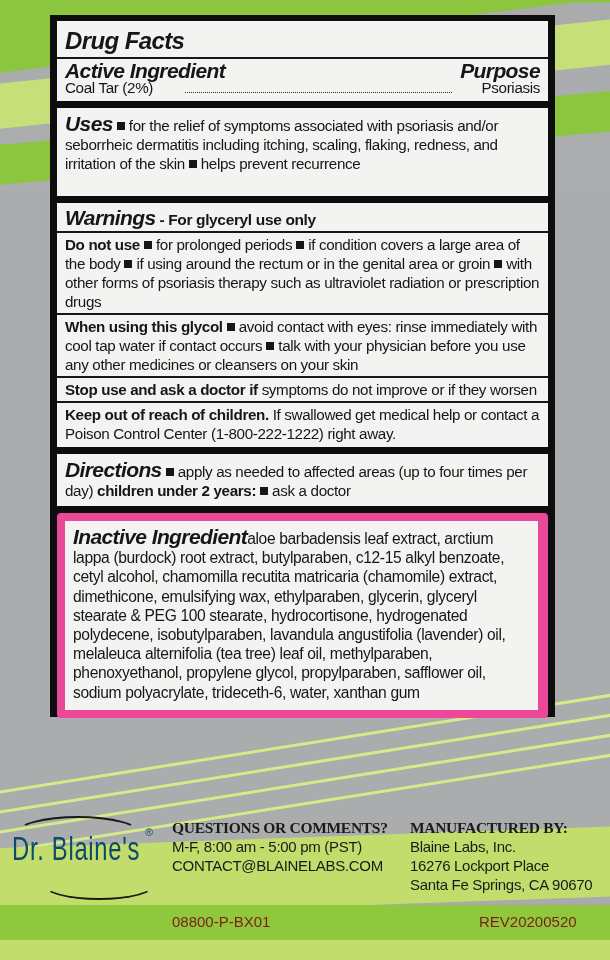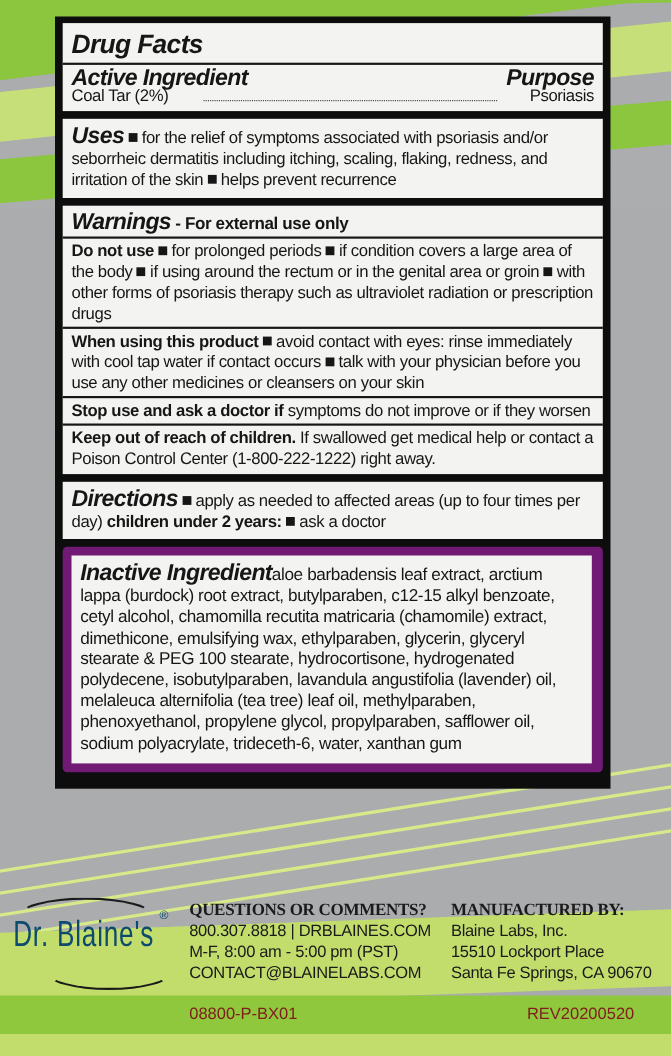--- a/index.html
+++ b/index.html
@@ -24,21 +24,21 @@
     .narrow { font-family: "Liberation Sans", sans-serif; font-size: 15.2px; line-height: 19px; letter-spacing: -0.35px; }
     .hdr { font-weight: bold; font-style: italic; letter-spacing: -0.6px; }
     .thinrule { border-top: 2px solid #161616; margin: 2px -8px 2px -8px; }
     .sq { display: inline-block; width: 8px; height: 8px; background: #161616; margin: 0 4px 2px 4px; vertical-align: middle; }
     .b { font-weight: bold; }
     .title { font-size: 24px; line-height: 28px; }
     .row2 { display: flex; justify-content: space-between; align-items: baseline; }
     .sec-title { font-size: 21px; }
     .dots { flex: 1; border-bottom: 1px dotted #333; margin: 0 2px 4px 4px; }
     .inner {
-      background: #701a75; margin: 0; padding: 8px 10px 8px 8px; border-radius: 4px;
+      background: #ec4899; margin: 0; padding: 8px 10px 8px 8px; border-radius: 4px;
     }
     .inner .box { margin: 0; padding: 6px 8px 8px 8px; }
     .logo {
       position: absolute; left: 12px; top: 818px; width: 150px; height: 80px;
       font-family: "Liberation Sans", sans-serif; color: #0c4a6e;
     }
     .logo .name { position: absolute; left: 0; top: 12px; font-size: 33px; transform: scaleX(0.72); transform-origin: left; letter-spacing: 1px; white-space: nowrap; }
     .logo .reg { position: absolute; left: 133px; top: 8px; font-size: 11px; }
     .logo .arc { position: absolute; border: 2px solid #1a1a1a; border-radius: 50%; }
     .info { position: absolute; font-size: 15px; line-height: 19px; color: #1a1a1a; letter-spacing: -0.3px; }
@@ -72,36 +72,36 @@
       <span class="hdr sec-title">Active Ingredient</span>
       <span class="hdr sec-title">Purpose</span>
     </div>
     <div class="row2" style="margin-top:-2px;gap:28px;">
       <span>Coal Tar (2%)</span>
       <span class="dots"></span>
       <span>Psoriasis</span>
     </div>
   </div>
 
-  <div class="box narrow" style="padding-top:6px;padding-bottom:7px;">
+  <div class="box narrow" style="padding-top:6px;padding-bottom:23px;">
     <span class="hdr sec-title">Uses</span><span class="sq"></span><span>for the relief of symptoms associated with psoriasis and/or seborrheic dermatitis including itching, scaling, flaking, redness, and irritation of the skin</span><span class="sq"></span><span>helps prevent recurrence</span>
   </div>
 
   <div class="box narrow" style="padding-top:5px;">
     <div>
       <span class="hdr sec-title">Warnings</span>
-      <span class="b" style="font-size:15.5px;">- For external use only</span>
+      <span class="b" style="font-size:15.5px;">- For glyceryl use only</span>
     </div>
     <div class="thinrule"></div>
     <div>
       <span class="b">Do not use</span><span class="sq"></span><span>for prolonged periods</span><span class="sq"></span><span>if condition covers a large area of the body</span><span class="sq"></span><span>if using around the rectum or in the genital area or groin</span><span class="sq"></span><span>with other forms of psoriasis therapy such as ultraviolet radiation or prescription drugs</span>
     </div>
     <div class="thinrule"></div>
     <div>
-      <span class="b">When using this product</span><span class="sq"></span><span>avoid contact with eyes: rinse immediately with cool tap water if contact occurs</span><span class="sq"></span><span>talk with your physician before you use any other medicines or cleansers on your skin</span>
+      <span class="b">When using this glycol</span><span class="sq"></span><span>avoid contact with eyes: rinse immediately with cool tap water if contact occurs</span><span class="sq"></span><span>talk with your physician before you use any other medicines or cleansers on your skin</span>
     </div>
     <div class="thinrule"></div>
     <div>
       <span class="b">Stop use and ask a doctor if</span>
       <span>symptoms do not improve or if they worsen</span>
     </div>
     <div class="thinrule"></div>
     <div>
       <span class="b">Keep out of reach of children.</span>
       <span>If swallowed get medical help or contact a Poison Control Center (1-800-222-1222) right away.</span>
@@ -123,26 +123,25 @@
 
 <div class="logo">
   <div class="arc" style="left:4px;top:-2px;width:120px;height:30px;border-bottom-color:transparent;border-left-color:transparent;border-right-color:transparent;"></div>
   <div class="name">Dr. Blaine's</div>
   <div class="reg">®</div>
   <div class="arc" style="left:30px;top:50px;width:110px;height:28px;border-top-color:transparent;border-left-color:transparent;border-right-color:transparent;"></div>
 </div>
 
 <div class="info" style="left:172px;top:818px;">
   <div class="h">QUESTIONS OR COMMENTS?</div>
-  <div>800.307.8818 | DRBLAINES.COM</div>
   <div>M-F, 8:00 am - 5:00 pm (PST)</div>
   <div>CONTACT@BLAINELABS.COM</div>
 </div>
 
 <div class="info" style="left:410px;top:818px;">
   <div class="h">MANUFACTURED BY:</div>
   <div>Blaine Labs, Inc.</div>
-  <div>15510 Lockport Place</div>
+  <div>16276 Lockport Place</div>
   <div>Santa Fe Springs, CA 90670</div>
 </div>
 
 <div class="code" style="left:172px;top:913px;">08800-P-BX01</div>
 <div class="code" style="left:479px;top:913px;">REV20200520</div>
 
 </body></html>

